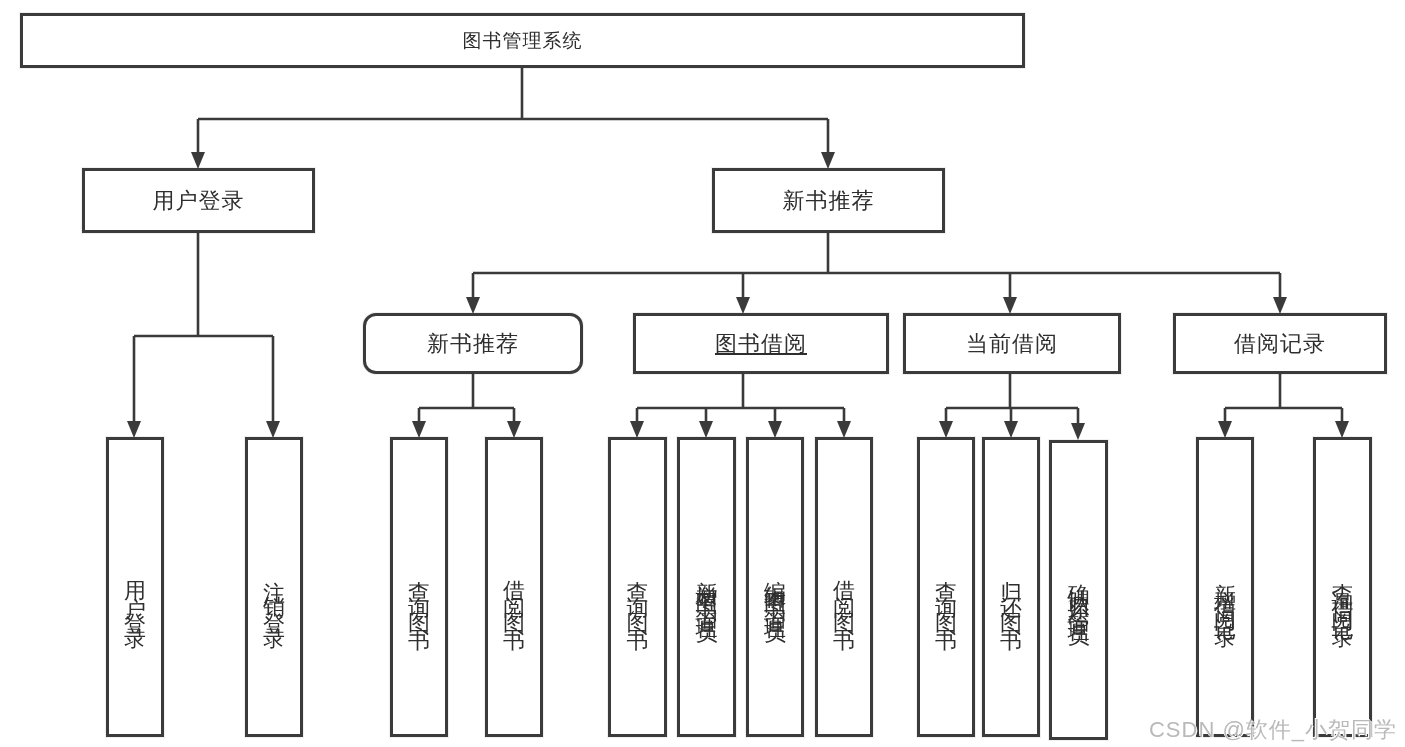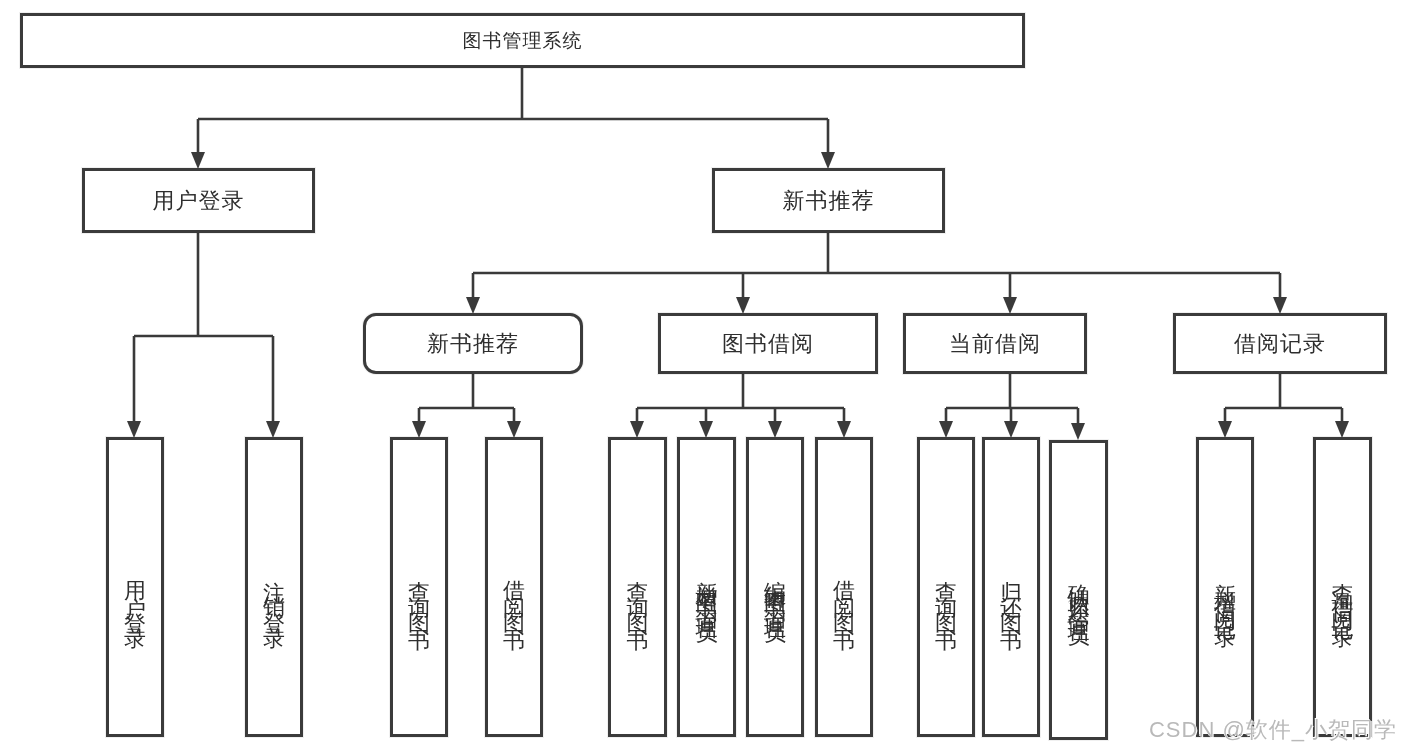--- a/index.html
+++ b/index.html
@@ -45,22 +45,22 @@
     font-size: 22px; font-weight: 500; letter-spacing: 1px;
   }
   .l2-user  { left: 82px; }
   .l2-book  { left: 712px; }
 
   .l3-node {
     top: 313px; height: 61px;
     font-size: 22px; font-weight: 500; letter-spacing: 1px;
   }
   .l3-a { left: 363px;  width: 220px; border-radius: 13px; }
-  .l3-b { left: 658px;  width: 220px; }
-  .l3-c { left: 903px;  width: 184px; }
+  .l3-b { left: 633px;  width: 256px; text-decoration: underline; }
+  .l3-c { left: 903px;  width: 218px; }
   .l3-d { left: 1173px; width: 214px; }
 
   .leaf {
     top: 437px; height: 300px;
     font-size: 22px; font-weight: 500;
   }
   .leaf .vtext {
     writing-mode: vertical-rl;
     text-orientation: mixed;
     white-space: nowrap;

